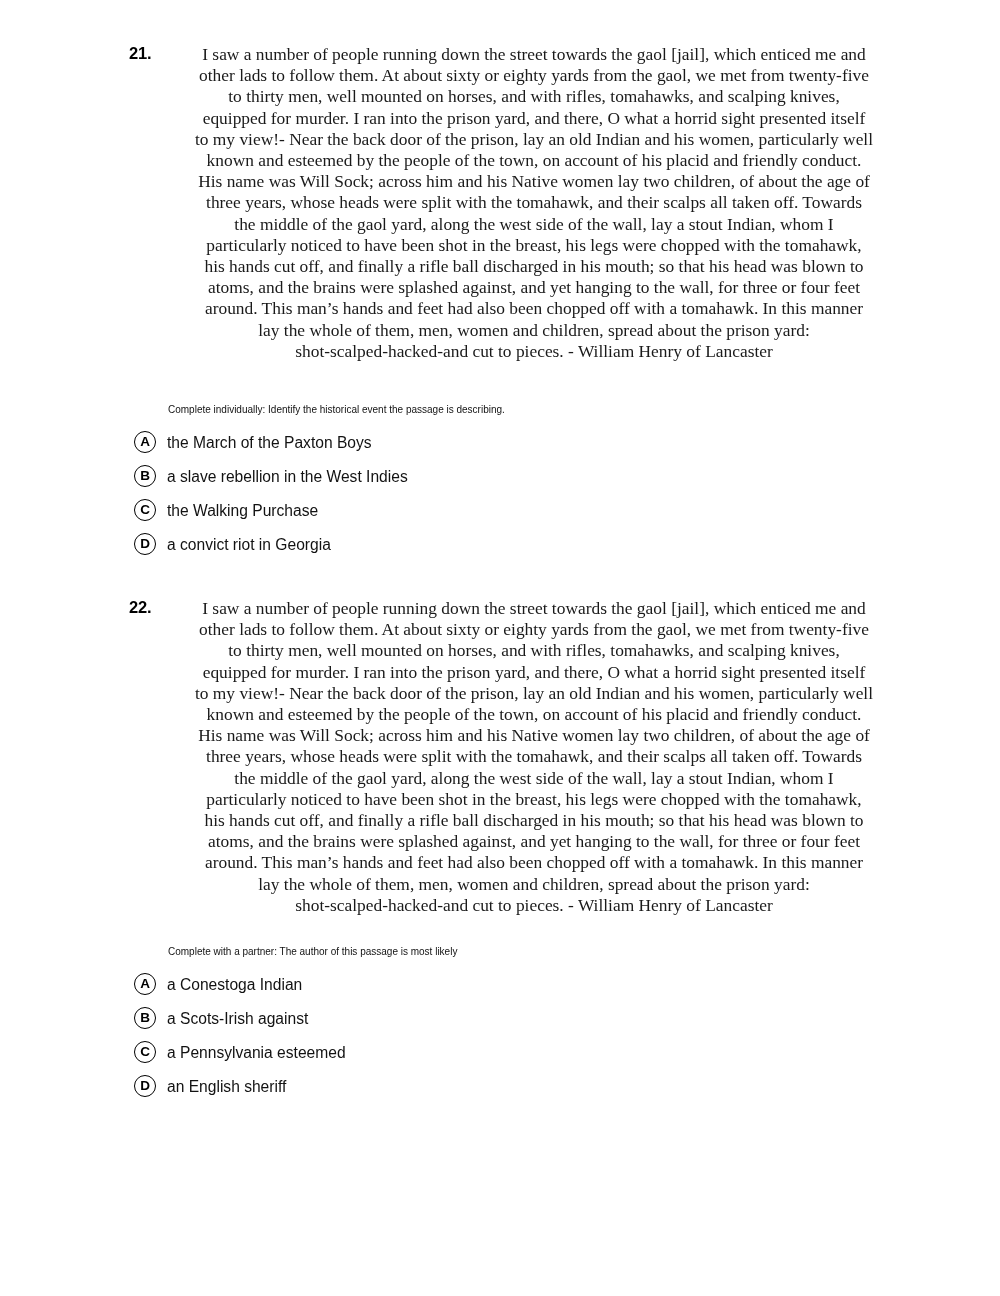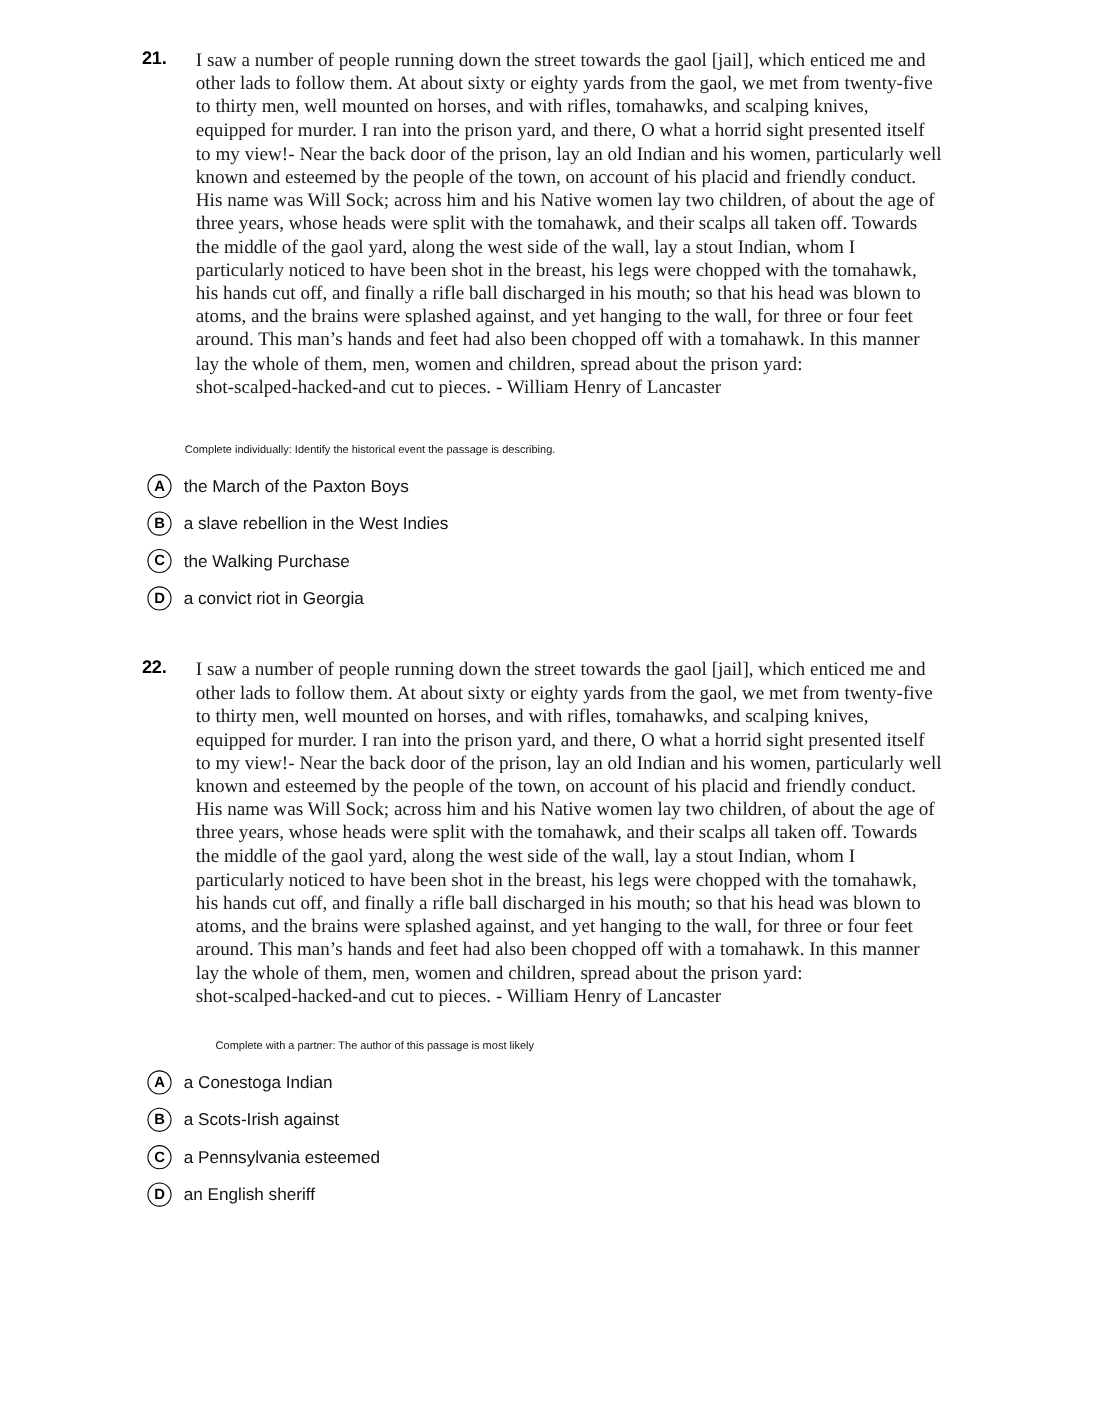--- a/index.html
+++ b/index.html
@@ -48,40 +48,40 @@
   
   .passage {
     position: absolute;
     left: 178px;
     top: 0px;
     width: 712px;
     font-family: "Liberation Serif", serif;
     font-size: 17.4px;
     line-height: 21.2px;
     color: #1a1a1a;
-    text-align: left;
+    text-align: center;
     white-space: normal;
   }
   .passage .pline {
     display: block;
     white-space: nowrap;
   }
 
   
   .prompt {
     position: absolute;
     left: 168px;
     font-family: "Liberation Sans", sans-serif;
     font-size: 10px;
     line-height: 20px;
     color: #121212;
     white-space: nowrap;
   }
   #question-21 .prompt { top: 356px; }
-  #question-22 .prompt { top: 344px; margin-left: 28px; }
+  #question-22 .prompt { top: 344px; }
 
   
   .choices {
     position: absolute;
     left: 0;
     width: 1000px;
   }
   #question-21 .choices { top: 382px; }
   #question-22 .choices { top: 370px; }
 

